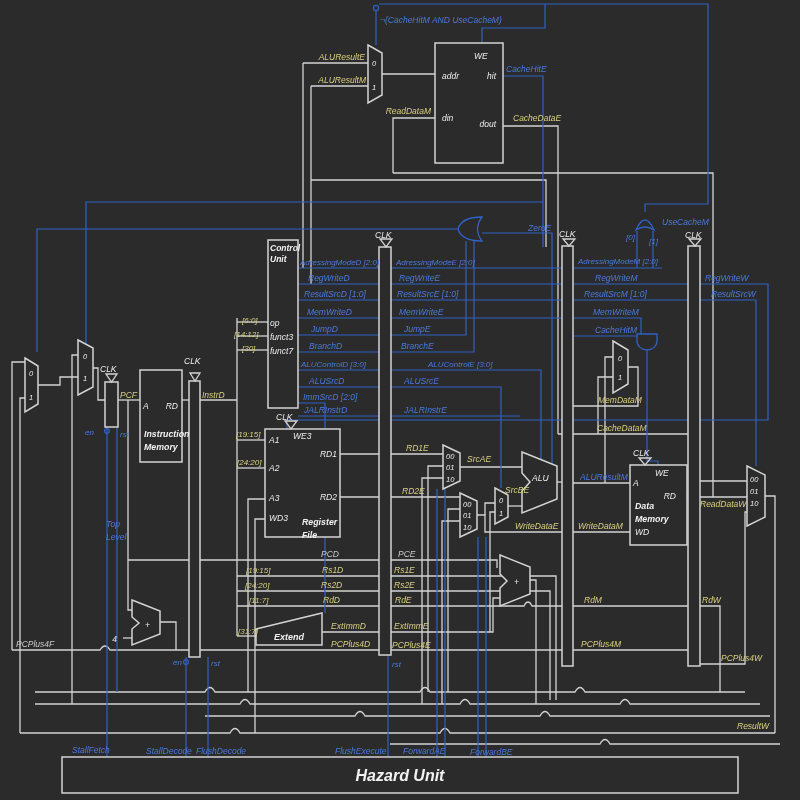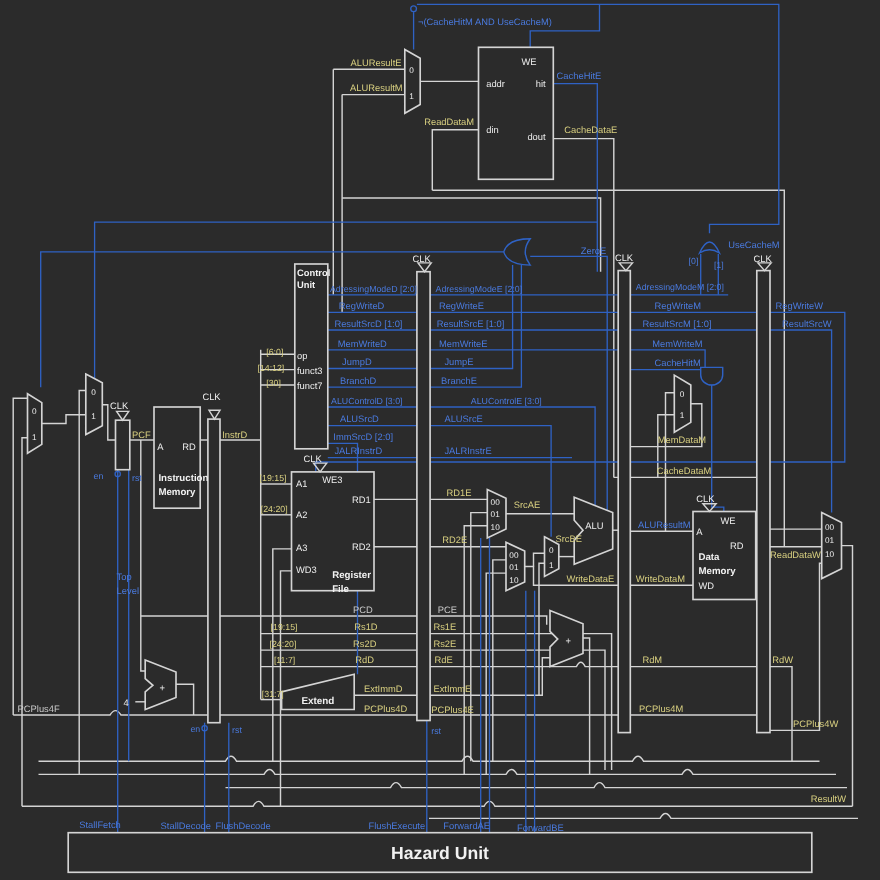--- a/index.html
+++ b/index.html
@@ -1,16 +1,16 @@
 <!DOCTYPE html>
 <html><head>
 <meta charset="utf-8">
 <style>
   html,body{margin:0;padding:0;background:#2b2b2b;}
-  #stage{width:800px;height:800px;position:relative;background:#2b2b2b;overflow:hidden;}
+  #stage{width:800px;height:800px;position:relative;background:#2b2b2b;overflow:hidden;font-style:italic;}
   svg{display:block;}
   text{font-family:"Liberation Sans","DejaVu Sans",sans-serif;}
   .w{stroke:#d4d4d4;stroke-width:1.3;fill:none;}
   .b{stroke:#2f62c4;stroke-width:1.2;fill:none;}
   .box{stroke:#d4d4d4;stroke-width:1.5;fill:#2b2b2b;}
   .bar{stroke:#d4d4d4;stroke-width:1.5;fill:#2b2b2b;}
   .gate{stroke:#2f62c4;stroke-width:1.3;fill:#2b2b2b;}
   .tw{fill:#ededed;font-size:8.5px;}
   .twb{fill:#f2f2f2;font-size:9.5px;font-weight:bold;}
   .ty{fill:#d9d080;font-size:8.5px;}

